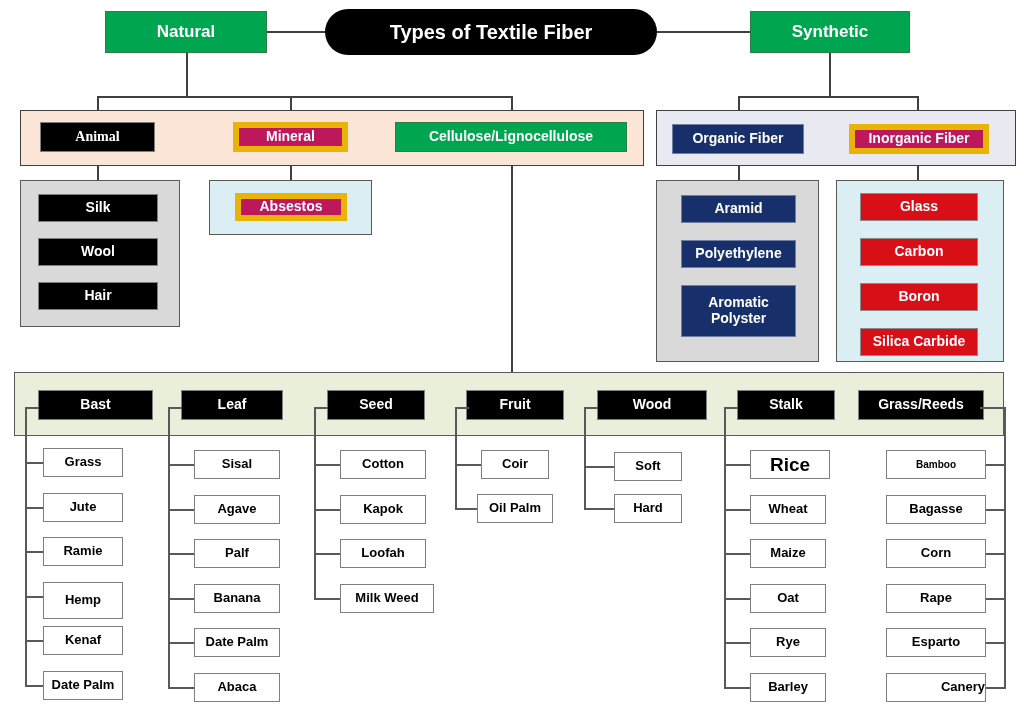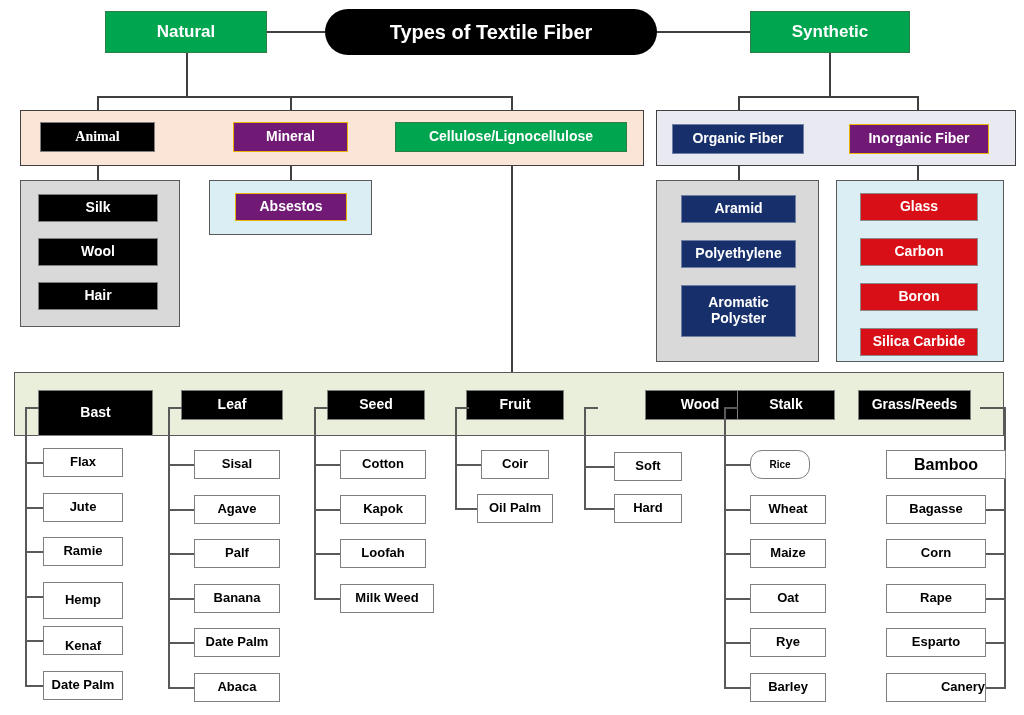--- a/index.html
+++ b/index.html
@@ -8,21 +8,21 @@
 
   .ln{position:absolute;background:#595959;}
   .lnv{width:2px;}
   .lnh{height:2px;}
   .ln-thin{background:#404040;}
 
   .box{position:absolute;display:flex;align-items:center;justify-content:center;text-align:center;
        box-sizing:border-box;font-weight:bold;line-height:1.12;}
 
   .b-black{background:#000000;color:#ffffff;border:1px solid #7f7f7f;}
-  .b-red{background:#701a75;color:#ffffff;border:1px solid #eab308;}
+  .b-red{background:#be185d;color:#ffffff;border:6px solid #eab308;}
   .b-red2{background:#d80f16;color:#ffffff;border:1px solid #8a8a8a;}
   .b-green{background:#00a64f;color:#ffffff;border:1px solid #2e7d46;}
   .b-navy{background:#17306b;color:#ffffff;border:1px solid #6f7fa3;}
   .b-white{background:#ffffff;color:#000000;border:1.5px solid #7f7f7f;}
 
   .pill{position:absolute;background:#000000;color:#ffffff;border-radius:26px;
         display:flex;align-items:center;justify-content:center;font-weight:bold;}
 
   .panel{position:absolute;box-sizing:border-box;border:1px solid #404040;}
   .p-peach{background:#fbe5d6;}
@@ -125,62 +125,62 @@
     </div>
   <div class="box b-red2" style="left:860px;top:238px;width:118px;height:28px;font-size:14px;">
     <span>Carbon</span>
     </div>
   <div class="box b-red2" style="left:860px;top:328px;width:118px;height:28px;font-size:14px;">
     <span>Silica Carbide</span>
     </div>
 
   <div class="panel p-greentint" style="left:14px;top:372px;width:990px;height:64px;"></div>
 
-  <div class="box b-black" style="left:38px;top:390px;width:115px;height:46px;font-size:14px;">
+  <div class="box b-black" style="left:38px;top:390px;width:115px;height:30px;font-size:14px;">
     <span>Bast</span>
     </div>
   <div class="box b-black" style="left:181px;top:390px;width:102px;height:30px;font-size:14px;">
     <span>Leaf</span>
     </div>
   <div class="box b-black" style="left:327px;top:390px;width:98px;height:30px;font-size:14px;">
     <span>Seed</span>
     </div>
   <div class="box b-black" style="left:466px;top:390px;width:98px;height:30px;font-size:14px;">
     <span>Fruit</span>
     </div>
-  <div class="box b-black" style="left:597px;top:390px;width:110px;height:30px;font-size:14px;margin-left:48px;">
+  <div class="box b-black" style="left:597px;top:390px;width:110px;height:30px;font-size:14px;">
     <span>Wood</span>
     </div>
   <div class="box b-black" style="left:737px;top:390px;width:98px;height:30px;font-size:14px;">
     <span>Stalk</span>
     </div>
-  <div class="box b-black" style="left:858px;top:390px;width:113px;height:30px;font-size:14px;">
+  <div class="box b-black" style="left:858px;top:390px;width:126px;height:30px;font-size:14px;">
     <span>Grass/Reeds</span>
     </div>
 
   <div class="ln lnh" style="left:25px;top:407px;width:14px;"></div>
   <div class="ln lnv" style="left:25px;top:407px;height:280px;"></div>
   <div class="ln lnh" style="left:25px;top:462px;width:18px;"></div>
   <div class="box b-white" style="left:43px;top:448px;width:80px;height:29px;font-size:13px;">
-    <span>Flax</span>
+    <span>Grass</span>
     </div>
   <div class="ln lnh" style="left:25px;top:507px;width:18px;"></div>
   <div class="box b-white" style="left:43px;top:493px;width:80px;height:29px;font-size:13px;text-align:center;">
     <span>Jute</span>
     </div>
   <div class="ln lnh" style="left:25px;top:551px;width:18px;"></div>
   <div class="box b-white" style="left:43px;top:537px;width:80px;height:29px;font-size:13px;">
     <span>Ramie</span>
     </div>
   <div class="ln lnh" style="left:25px;top:596px;width:18px;"></div>
   <div class="box b-white" style="left:43px;top:582px;width:80px;height:37px;font-size:13px;">
     <span>Hemp</span>
     </div>
   <div class="ln lnh" style="left:25px;top:640px;width:18px;"></div>
-  <div class="box b-white" style="left:43px;top:626px;width:80px;height:29px;font-size:13px;align-items:flex-end;">
+  <div class="box b-white" style="left:43px;top:626px;width:80px;height:29px;font-size:13px;">
     <span>Kenaf</span>
     </div>
   <div class="ln lnh" style="left:25px;top:685px;width:18px;"></div>
   <div class="box b-white" style="left:43px;top:671px;width:80px;height:29px;font-size:13px;">
     <span>Date Palm</span>
     </div>
 
   <div class="ln lnh" style="left:168px;top:407px;width:14px;"></div>
   <div class="ln lnv" style="left:168px;top:407px;height:282px;"></div>
   <div class="ln lnh" style="left:168px;top:464px;width:26px;"></div>
@@ -245,21 +245,21 @@
     <span>Soft</span>
     </div>
   <div class="ln lnh" style="left:584px;top:508px;width:30px;"></div>
   <div class="box b-white" style="left:614px;top:494px;width:68px;height:29px;font-size:13px;">
     <span>Hard</span>
     </div>
 
   <div class="ln lnh" style="left:724px;top:407px;width:14px;"></div>
   <div class="ln lnv" style="left:724px;top:407px;height:282px;"></div>
   <div class="ln lnh" style="left:724px;top:464px;width:26px;"></div>
-  <div class="box b-white" style="left:750px;top:450px;width:60px;height:29px;font-size:10px;border-radius:12px;">
+  <div class="box b-white" style="left:750px;top:450px;width:80px;height:29px;font-size:19px;">
     <span>Rice</span>
     </div>
   <div class="ln lnh" style="left:724px;top:509px;width:26px;"></div>
   <div class="box b-white" style="left:750px;top:495px;width:76px;height:29px;font-size:13px;">
     <span>Wheat</span>
     </div>
   <div class="ln lnh" style="left:724px;top:553px;width:26px;"></div>
   <div class="box b-white" style="left:750px;top:539px;width:76px;height:29px;font-size:13px;">
     <span>Maize</span>
     </div>
@@ -272,21 +272,21 @@
     <span>Rye</span>
     </div>
   <div class="ln lnh" style="left:724px;top:687px;width:26px;"></div>
   <div class="box b-white" style="left:750px;top:673px;width:76px;height:29px;font-size:13px;">
     <span>Barley</span>
     </div>
 
   <div class="ln lnh" style="left:980px;top:407px;width:26px;"></div>
   <div class="ln lnv" style="left:1004px;top:407px;height:282px;"></div>
   <div class="ln lnh" style="left:986px;top:464px;width:20px;"></div>
-  <div class="box b-white" style="left:886px;top:450px;width:120px;height:29px;font-size:16px;">
+  <div class="box b-white" style="left:886px;top:450px;width:100px;height:29px;font-size:10px;">
     <span>Bamboo</span>
     </div>
   <div class="ln lnh" style="left:986px;top:509px;width:20px;"></div>
   <div class="box b-white" style="left:886px;top:495px;width:100px;height:29px;font-size:13px;">
     <span>Bagasse</span>
     </div>
   <div class="ln lnh" style="left:986px;top:553px;width:20px;"></div>
   <div class="box b-white" style="left:886px;top:539px;width:100px;height:29px;font-size:13px;">
     <span>Corn</span>
     </div>

